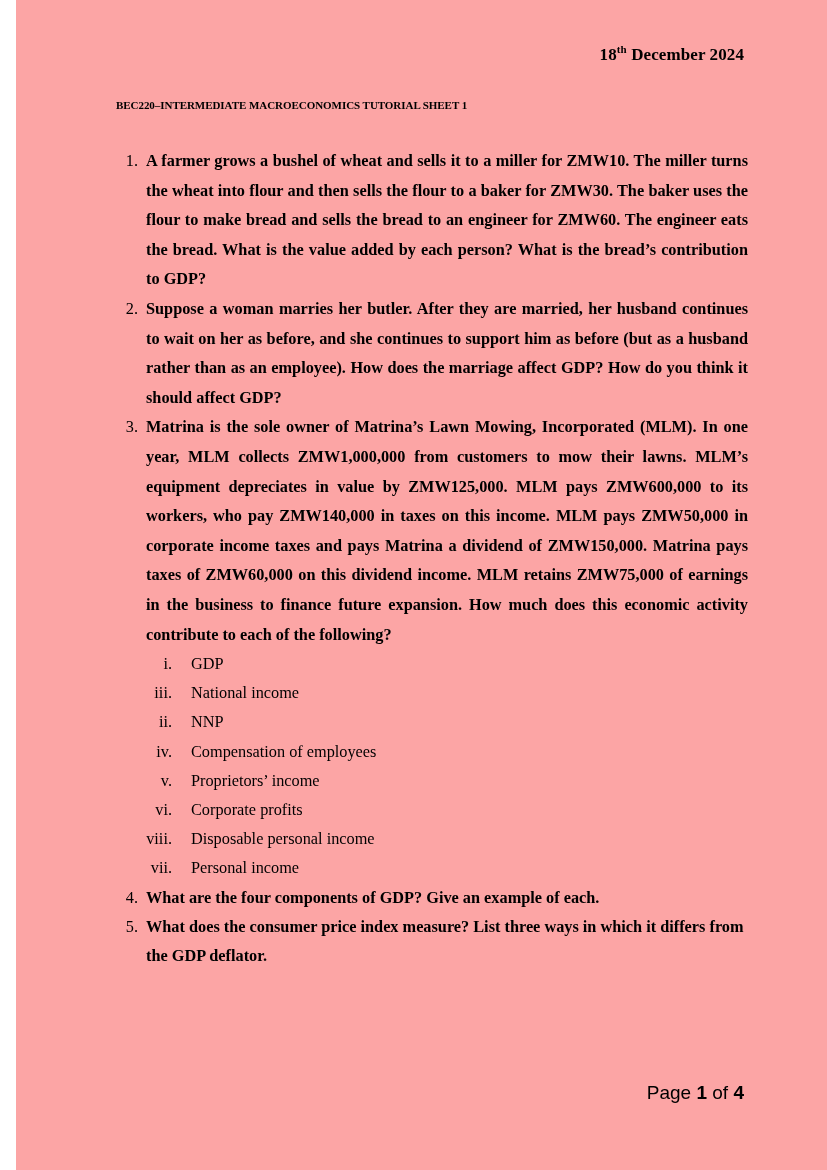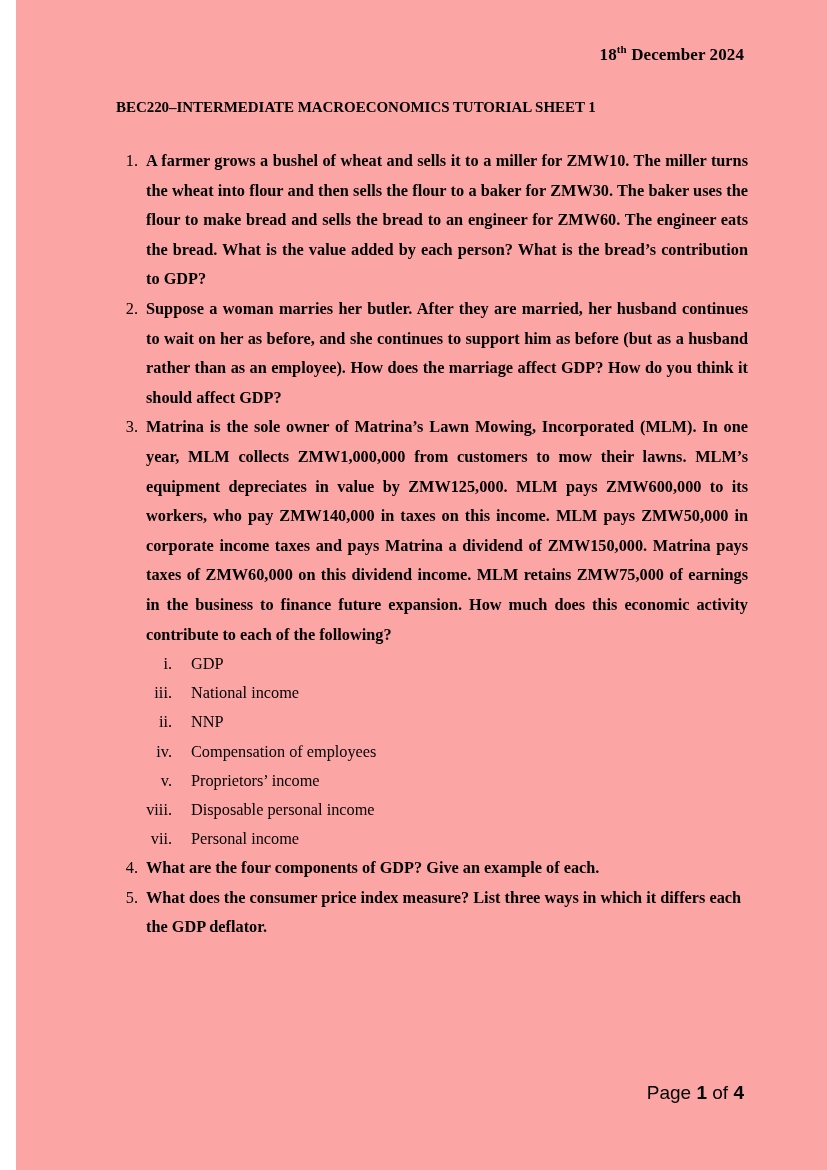--- a/index.html
+++ b/index.html
@@ -41,21 +41,21 @@
     vertical-align: super;
     line-height: 0;
   }
 
   .doc-title {
     position: absolute;
     left: 100px;
     top: 99px;
     width: 640px;
     font-weight: bold;
-    font-size: 15px;
+    font-size: 11px;
     letter-spacing: -0.05px;
     white-space: nowrap;
   }
 
   
   .qlist {
     position: absolute;
     left: 100px;
     top: 146px;
     width: 632px;
@@ -170,36 +170,40 @@
       </li>
       <li>
         <span class="rnum">iv.</span>
         <span>Compensation of employees</span>
       </li>
       <li>
         <span class="rnum">v.</span>
         <span>Proprietors’ income</span>
       </li>
       <li>
+        <span class="rnum">vi.</span>
+        <span>Corporate profits</span>
+      </li>
+      <li>
         <span class="rnum">viii.</span>
         <span>Disposable personal income</span>
       </li>
       <li>
         <span class="rnum">vii.</span>
         <span>Personal income</span>
       </li>
     </ul>
 
     <div class="qitem tight" style="margin-top:0px;">
       <span class="qnum">4.</span>
       <span class="qtext">What are the four components of GDP? Give an example of each.</span>
     </div>
 
     <div class="qitem tight">
       <span class="qnum">5.</span>
-      <span class="qtext"> What does the consumer price index measure? List three ways in which it differs each the GDP deflator.</span>
+      <span class="qtext"> What does the consumer price index measure? List three ways in which it differs from the GDP deflator.</span>
     </div>
 
   </div>
 
   <div class="footer"><span>Page </span><b>1</b><span> of </span><b>4</b></div>
 
 </div>
 
 </body></html>

